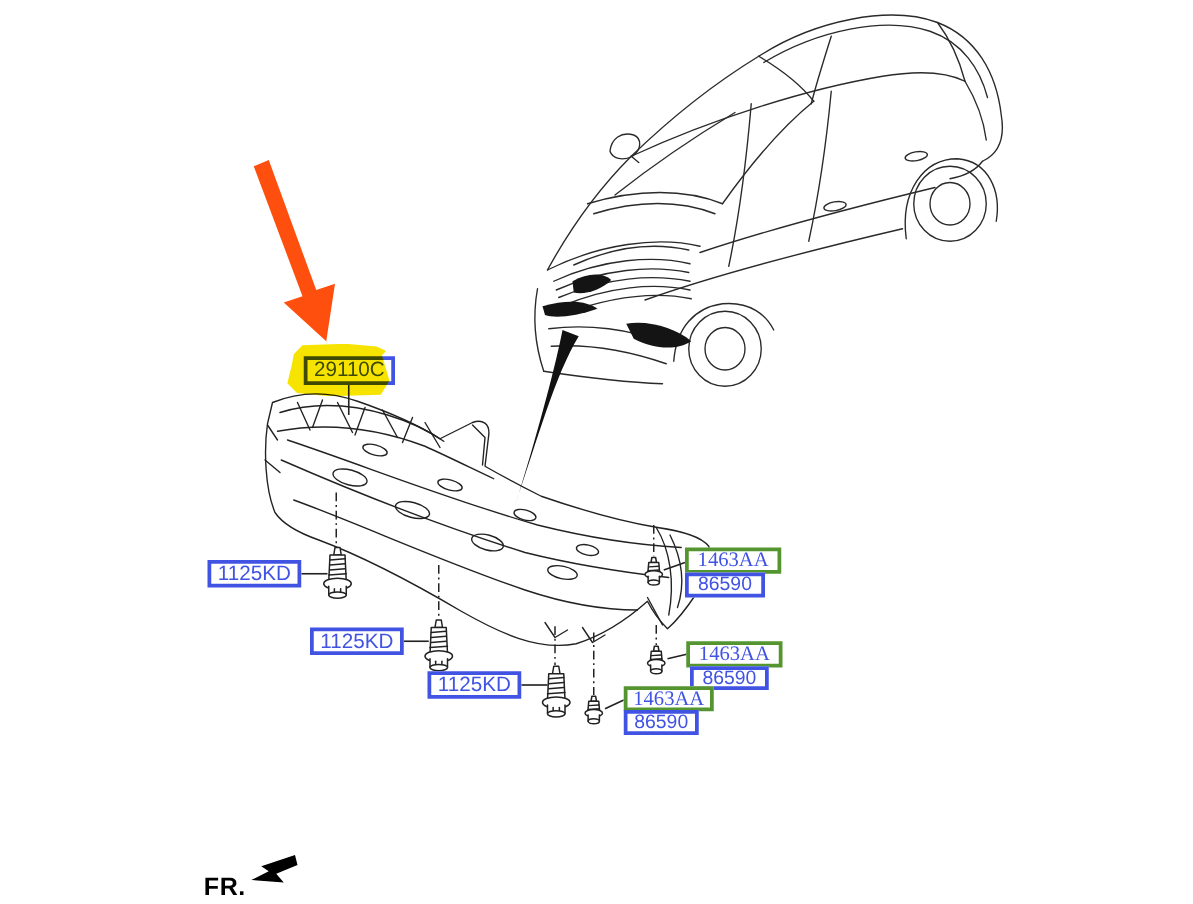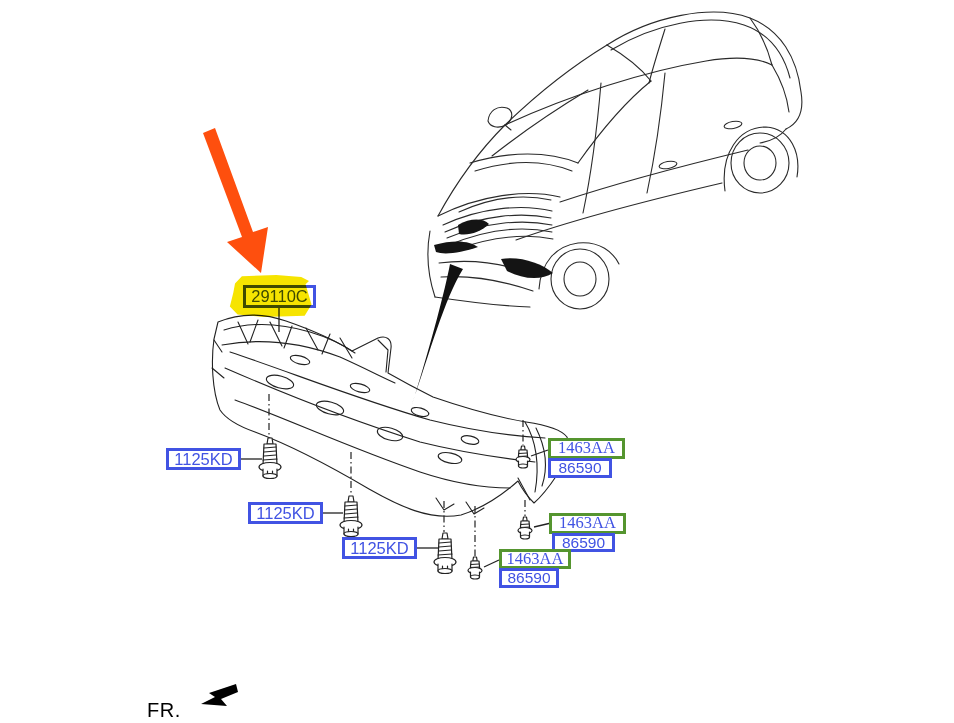--- a/index.html
+++ b/index.html
@@ -15,22 +15,22 @@
     font-size:16.5px;line-height:1;letter-spacing:0;white-space:nowrap;
   }
   .plabel.green{border-color:#55952f;font-family:Liberation Serif, serif;}
   .plabel.small{font-size:15.5px;}
   .hl-blob{
     position:absolute;z-index:3;left:229px;top:275px;width:86px;height:42px;
     background:#f6e400;mix-blend-mode:multiply;pointer-events:none;
     clip-path:polygon(7% 20%,15% 3%,55% 0%,84% 5%,93% 14%,89% 22%,96% 70%,88% 97%,40% 100%,10% 94%,1% 75%,5% 42%);
   }
   .fr-label{
-    position:absolute;z-index:2;left:147px;top:699px;
-    font-size:20px;font-weight:400;color:#000;letter-spacing:0.5px;
+    position:absolute;z-index:2;left:163px;top:699px;
+    font-size:20px;font-weight:700;color:#000;letter-spacing:0.5px;
   }
 </style>
 </head>
 <body>
 
 <div class="stage">
 
   <svg class="art" width="954" height="723" viewBox="0 0 954 723">
 
     <g stroke="#2a2a2a" fill="none" stroke-width="1.1" stroke-linecap="round" stroke-linejoin="round">

